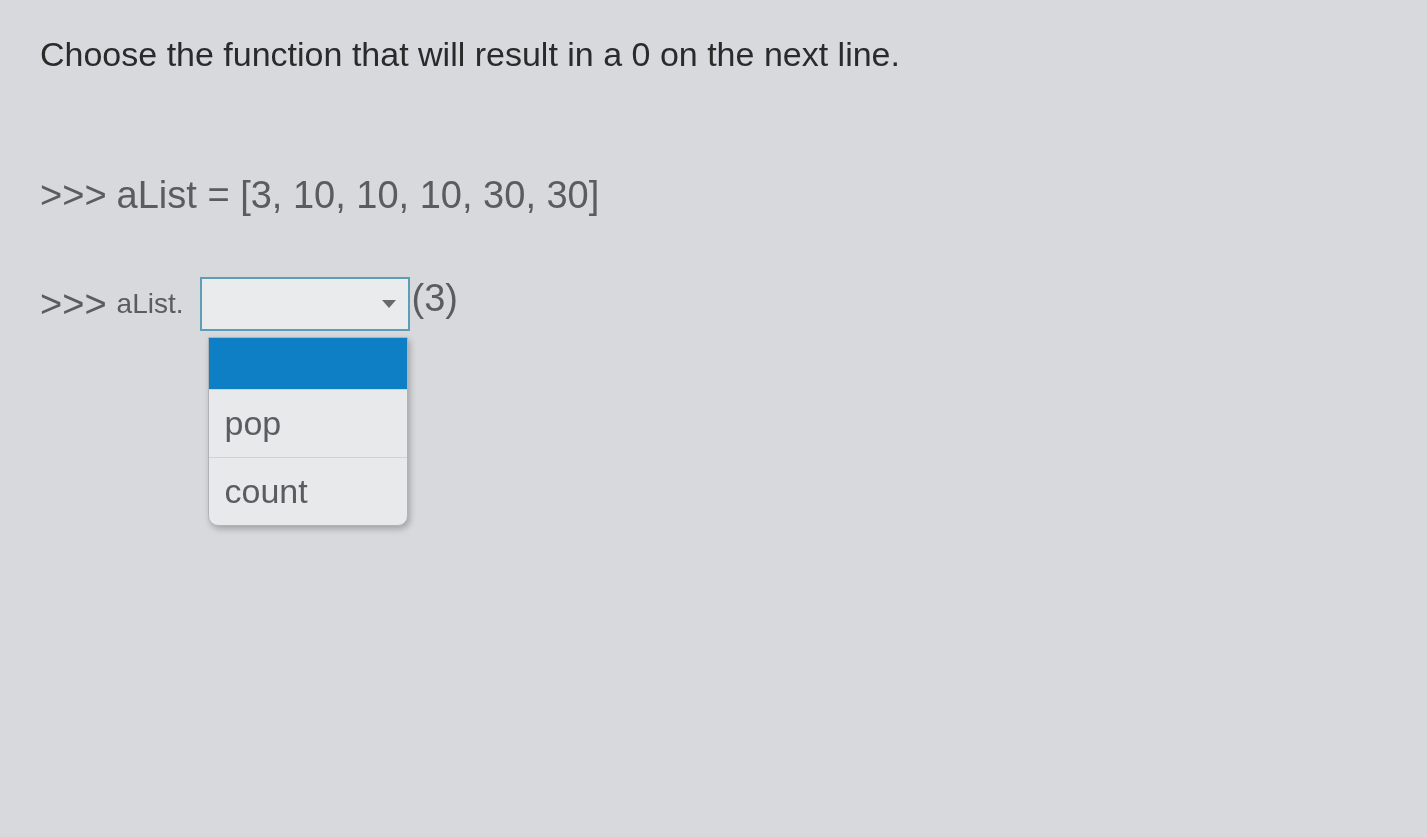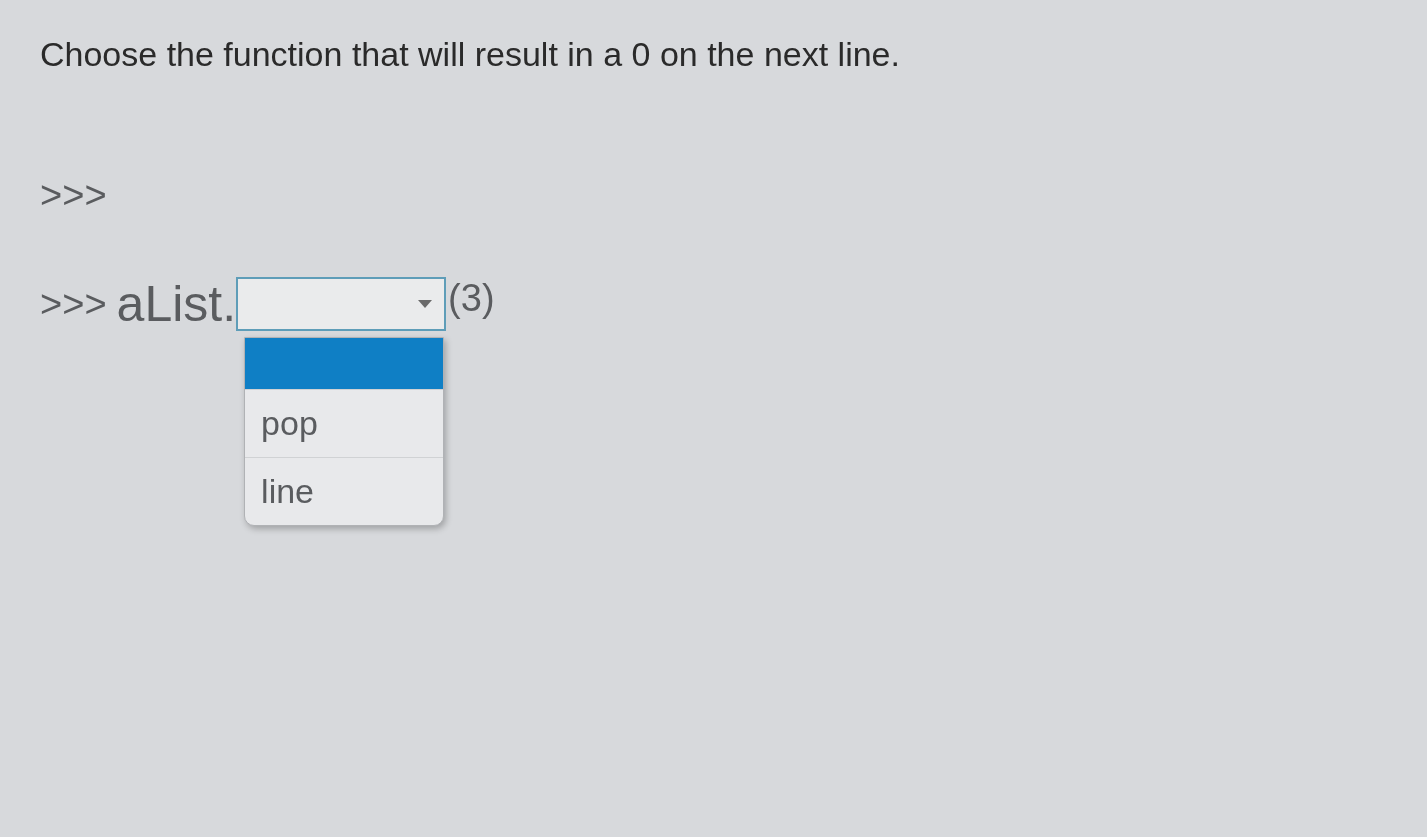--- a/index.html
+++ b/index.html
@@ -29,20 +29,21 @@
       align-items: center;
     }
     .prompt {
       color: #5a5c5f;
       margin-right: 10px;
     }
     .dropdown-wrap {
       position: relative;
       display: inline-block;
       vertical-align: middle;
+      margin-left: 16px;
     }
     .dropdown-box {
       border: 2px solid #5e9db8;
       background: #eaebec;
       width: 210px;
       height: 54px;
       display: flex;
       align-items: center;
       justify-content: flex-end;
       padding-right: 12px;
@@ -92,43 +93,44 @@
     }
     .line2 .prefix {
       display: flex;
       align-items: center;
       height: 54px;
     }
     .line2 .prefix .prompt {
       font-size: 38px;
     }
     .line2 .prefix .alist-text {
-      font-size: 50px;
+      font-size: 28px;
       color: #5a5c5f;
     }
   </style>
 </head>
 <body>
 
 <div class="question">Choose the function that will result in a 0 on the next line.</div>
 
 <div class="code-line">
   <span class="prompt">&gt;&gt;&gt;</span>
+  <span>aList = [3, 10, 10, 10, 30, 30]</span>
 </div>
 
 <div class="line2">
   <div class="prefix">
     <span class="prompt">&gt;&gt;&gt;</span>
     <span class="alist-text">aList.</span>
   </div>
   <div class="dropdown-wrap">
     <div class="dropdown-box">
       <span></span>
       <div class="chevron"></div>
     </div>
     <div class="dropdown-list">
       <div class="dropdown-item selected"></div>
       <div class="dropdown-item">pop</div>
-      <div class="dropdown-item">line</div>
+      <div class="dropdown-item">count</div>
     </div>
   </div>
   <span class="after-drop">(3)</span>
 </div>
 
 </body></html>

